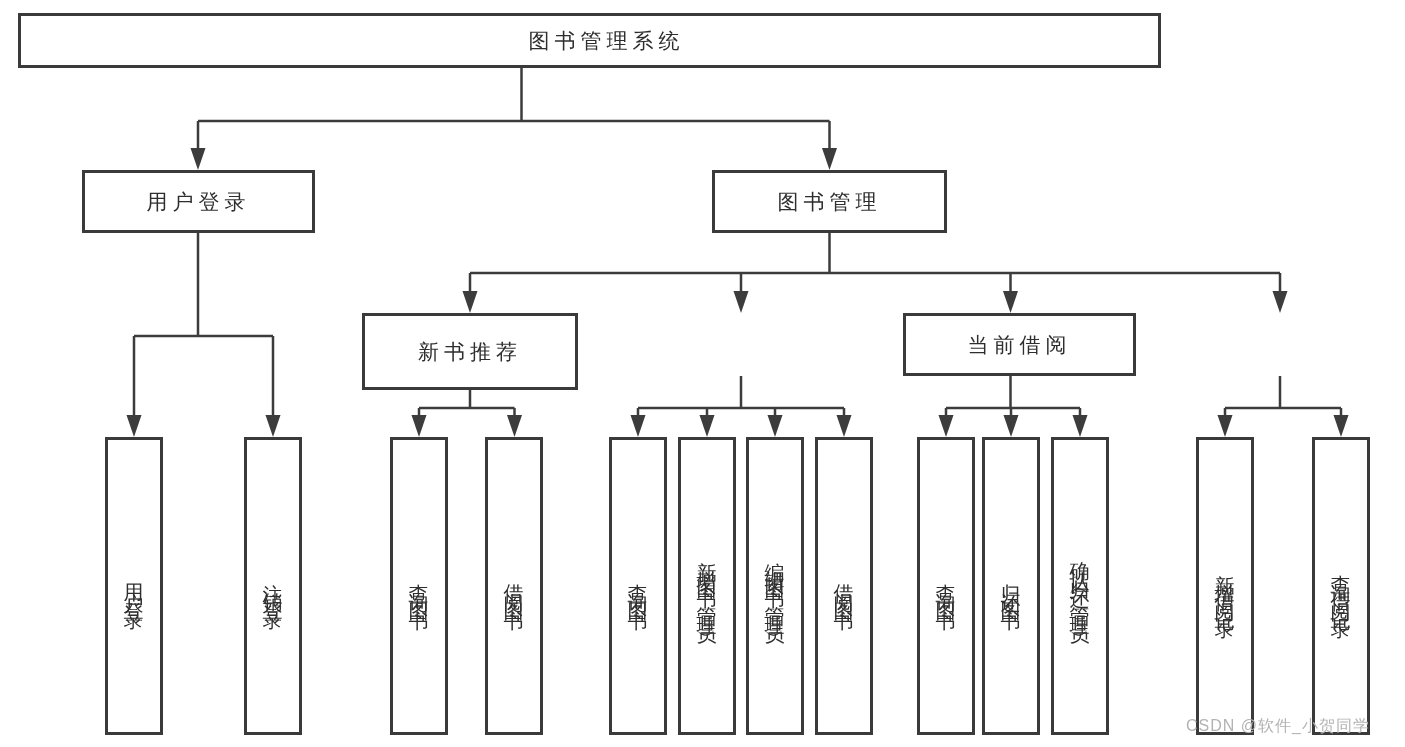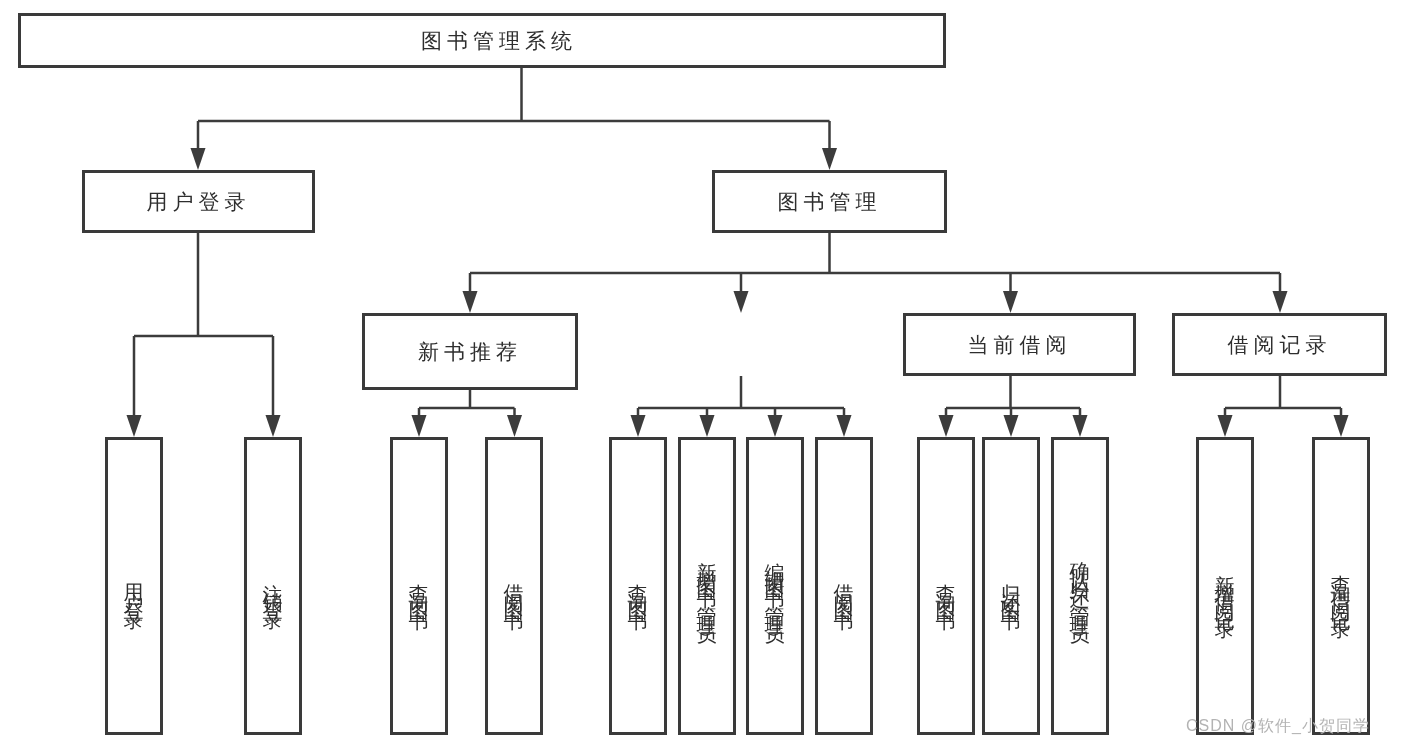--- a/index.html
+++ b/index.html
@@ -37,21 +37,21 @@
   .vnode span {
     writing-mode: vertical-rl;
     text-orientation: mixed;
     font-size: 20px;
     line-height: 1.1;
     letter-spacing: 9px;
     white-space: nowrap;
     color: #2e2e2e;
   }
   
-  .n-root           { left: 18px;   top: 13px;  width: 928px; height: 55px; padding-left: 34px; }
+  .n-root           { left: 18px;   top: 13px;  width: 1143px; height: 55px; padding-left: 34px; }
   .n-user-login     { left: 82px;   top: 170px; width: 233px;  height: 63px; }
   .n-book-mgmt      { left: 712px;  top: 170px; width: 235px;  height: 63px; }
   .n-new-book       { left: 362px;  top: 313px; width: 216px;  height: 77px; }
   .n-book-borrow    { left: 634px;  top: 313px; width: 215px;  height: 63px; }
   .n-current-borrow { left: 903px;  top: 313px; width: 233px;  height: 63px; }
   .n-borrow-records { left: 1172px; top: 313px; width: 215px;  height: 63px; }
   .leaf { top: 437px; width: 58px; height: 298px; }
   .l-1  { left: 105px; }
   .l-2  { left: 244px; }
   .l-3  { left: 390px; }
@@ -124,23 +124,20 @@
   <div class="node n-book-mgmt">
     <span class="hlabel">图书管理</span>
   </div>
 
   <div class="node n-new-book">
     <span class="hlabel">新书推荐</span>
   </div>
   <div class="node n-current-borrow">
     <span class="hlabel">当前借阅</span>
   </div>
-  <div class="node n-borrow-records">
-    <span class="hlabel">借阅记录</span>
-  </div>
 
   <div class="node vnode leaf l-1">
     <span>用户登录</span>
   </div>
   <div class="node vnode leaf l-2">
     <span>注销登录</span>
   </div>
 
   <div class="node vnode leaf l-3">
     <span>查询图书</span>

